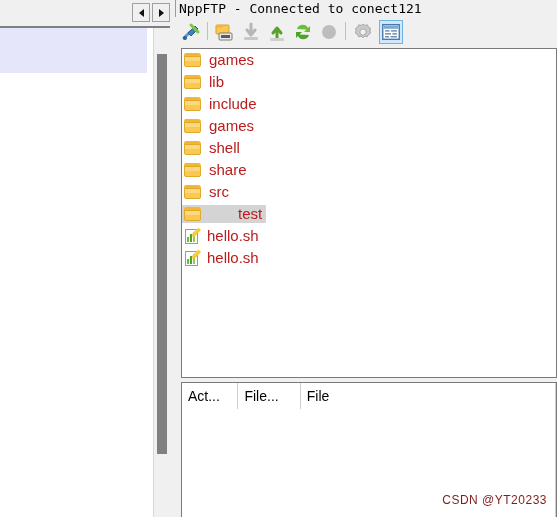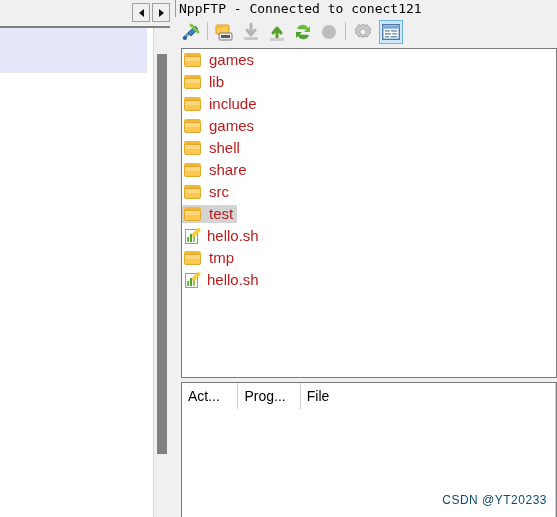--- a/index.html
+++ b/index.html
@@ -48,21 +48,21 @@
   .tb-sep{position:absolute;top:4px;width:1px;height:18px;background:#c0c0c0;}
 
   
   #ftp-tree{
     position:absolute;left:6px;top:48px;width:376px;height:330px;
     background:#ffffff;border:1px solid #7a7a7a;box-sizing:border-box;
     overflow:hidden;
   }
   .tree-row{position:relative;height:22px;display:flex;align-items:center;white-space:nowrap;}
   .tree-row .row-inner{display:inline-flex;align-items:center;padding:1px 4px 1px 2px;border-radius:1px;}
-  .tree-row.selected .row-inner{background:#d4d4d4;}
+  .tree-row.selected .row-inner{background:#d4d4d4;gap:29px;}
   .tree-label{font-size:15px;color:#b91c1c;margin-left:6px;line-height:16px;}
   .depth-1{padding-left:66px;}
   .depth-2{padding-left:94px;}
 
   .ico{position:relative;width:19px;height:16px;flex:0 0 auto;}
   .ico-folder .f-back{position:absolute;left:0;top:1px;width:17px;height:5px;background:#f2b632;border-radius:2px 3px 0 0;}
   .ico-folder .f-front{position:absolute;left:0;top:4px;width:17px;height:11px;background:#fbc850;border:1px solid #e0a92b;box-sizing:border-box;border-radius:0 2px 2px 2px;}
   .ico-folder .f-hi{position:absolute;left:1px;top:5px;width:15px;height:4px;background:#fdd87e;}
 
   .ico-doc{width:17px;height:17px;}
@@ -76,21 +76,21 @@
   #ftp-msg{
     position:absolute;left:6px;top:382px;width:376px;height:135px;
     background:#ffffff;border:1px solid #7a7a7a;border-bottom:none;box-sizing:border-box;
   }
   #msg-header{position:relative;height:26px;display:flex;align-items:center;}
   .msg-col{font-size:14px;color:#000;height:26px;line-height:26px;padding-left:6px;box-sizing:border-box;border-right:1px solid #cfcfcf;overflow:hidden;}
   #msg-body{position:relative;height:107px;background:#fff;}
   #msg-right-edge{position:absolute;right:0;top:0;width:1px;height:135px;background:#cfcfcf;}
 
   #watermark{
-    position:absolute;right:10px;bottom:10px;font-size:12px;color:#0c4a6e;
+    position:absolute;right:10px;bottom:10px;font-size:12px;color:#7f1d1d;
     letter-spacing:.5px;user-select:none;
   }
 </style>
 </head>
 <body>
 
 <div id="editor-pane">
 
   <div id="editor-tabstrip">
     <div class="tab-arrow" id="tab-arrow-left" title="◀">
@@ -273,46 +273,36 @@
             <span class="d-b1"></span>
             <span class="d-b2"></span>
             <span class="d-b3"></span>
             <span class="d-pen"></span>
           </span>
           <span class="tree-label">hello.sh</span>
         </div>
       </div>
       <div class="tree-row">
         <div class="row-inner depth-1">
-          <span class="ico ico-folder">
-            <span class="f-back"></span>
-            <span class="f-front"></span>
-            <span class="f-hi"></span>
-          </span>
-          <span class="tree-label">tmp</span>
-        </div>
-      </div>
-      <div class="tree-row">
-        <div class="row-inner depth-1">
           <span class="ico ico-doc">
             <span class="d-page"></span>
             <span class="d-b1"></span>
             <span class="d-b2"></span>
             <span class="d-b3"></span>
             <span class="d-pen"></span>
           </span>
           <span class="tree-label">hello.sh</span>
         </div>
       </div>
     </div>
 
   <div id="ftp-msg">
     <div id="msg-header">
         <div class="msg-col" style="width: 57px;">Act...</div>
-        <div class="msg-col" style="width: 63px;">Prog...</div>
+        <div class="msg-col" style="width: 63px;">File...</div>
         <div class="msg-col" style="width: 258px;">File</div>
       </div>
     <div id="msg-body"></div>
     <div id="msg-right-edge"></div>
   </div>
 
   <div id="watermark">CSDN @YT20233</div>
 </div>
 
 </body></html>

